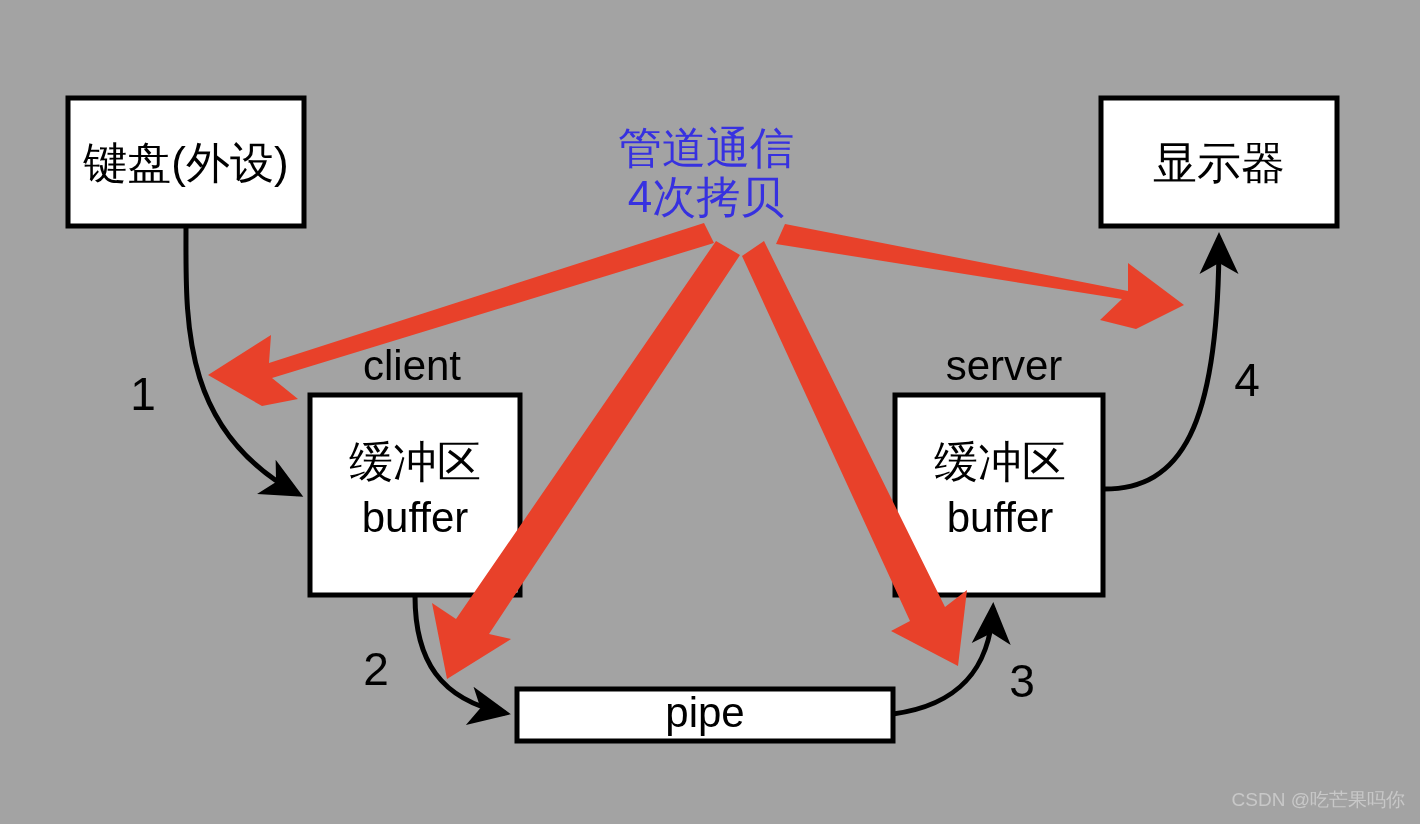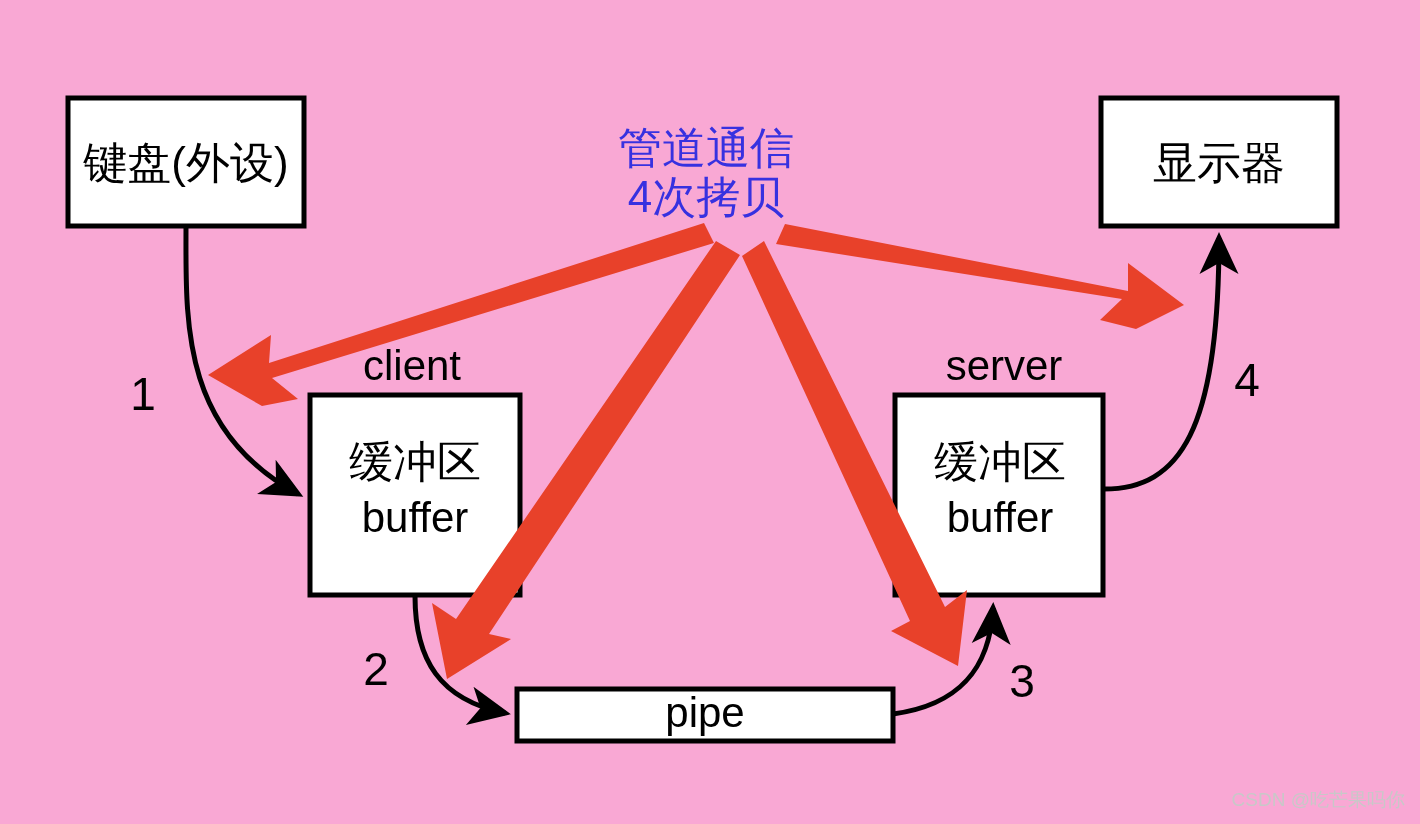--- a/index.html
+++ b/index.html
@@ -10,21 +10,21 @@
   body {
     width: 1420px;
     height: 824px;
     font-family: "Liberation Sans", sans-serif;
     overflow: hidden;
   }
   #diagram-root {
     position: relative;
     width: 1420px;
     height: 824px;
-    background: #f9a8d4;
+    background: #a3a3a3;
   }
   svg#diagram-svg {
     position: absolute;
     top: 0;
     left: 0;
     width: 1420px;
     height: 824px;
   }
   .node-box {
     fill: #ffffff;

